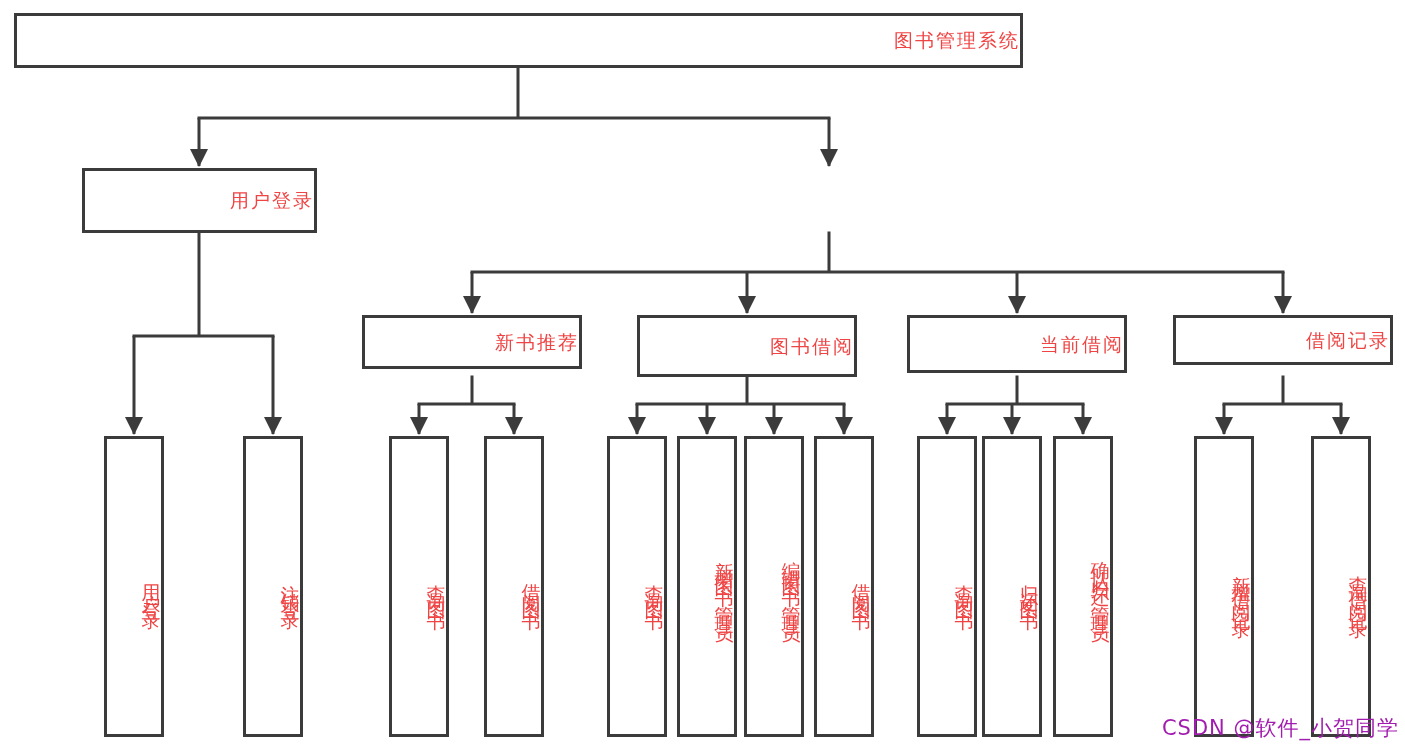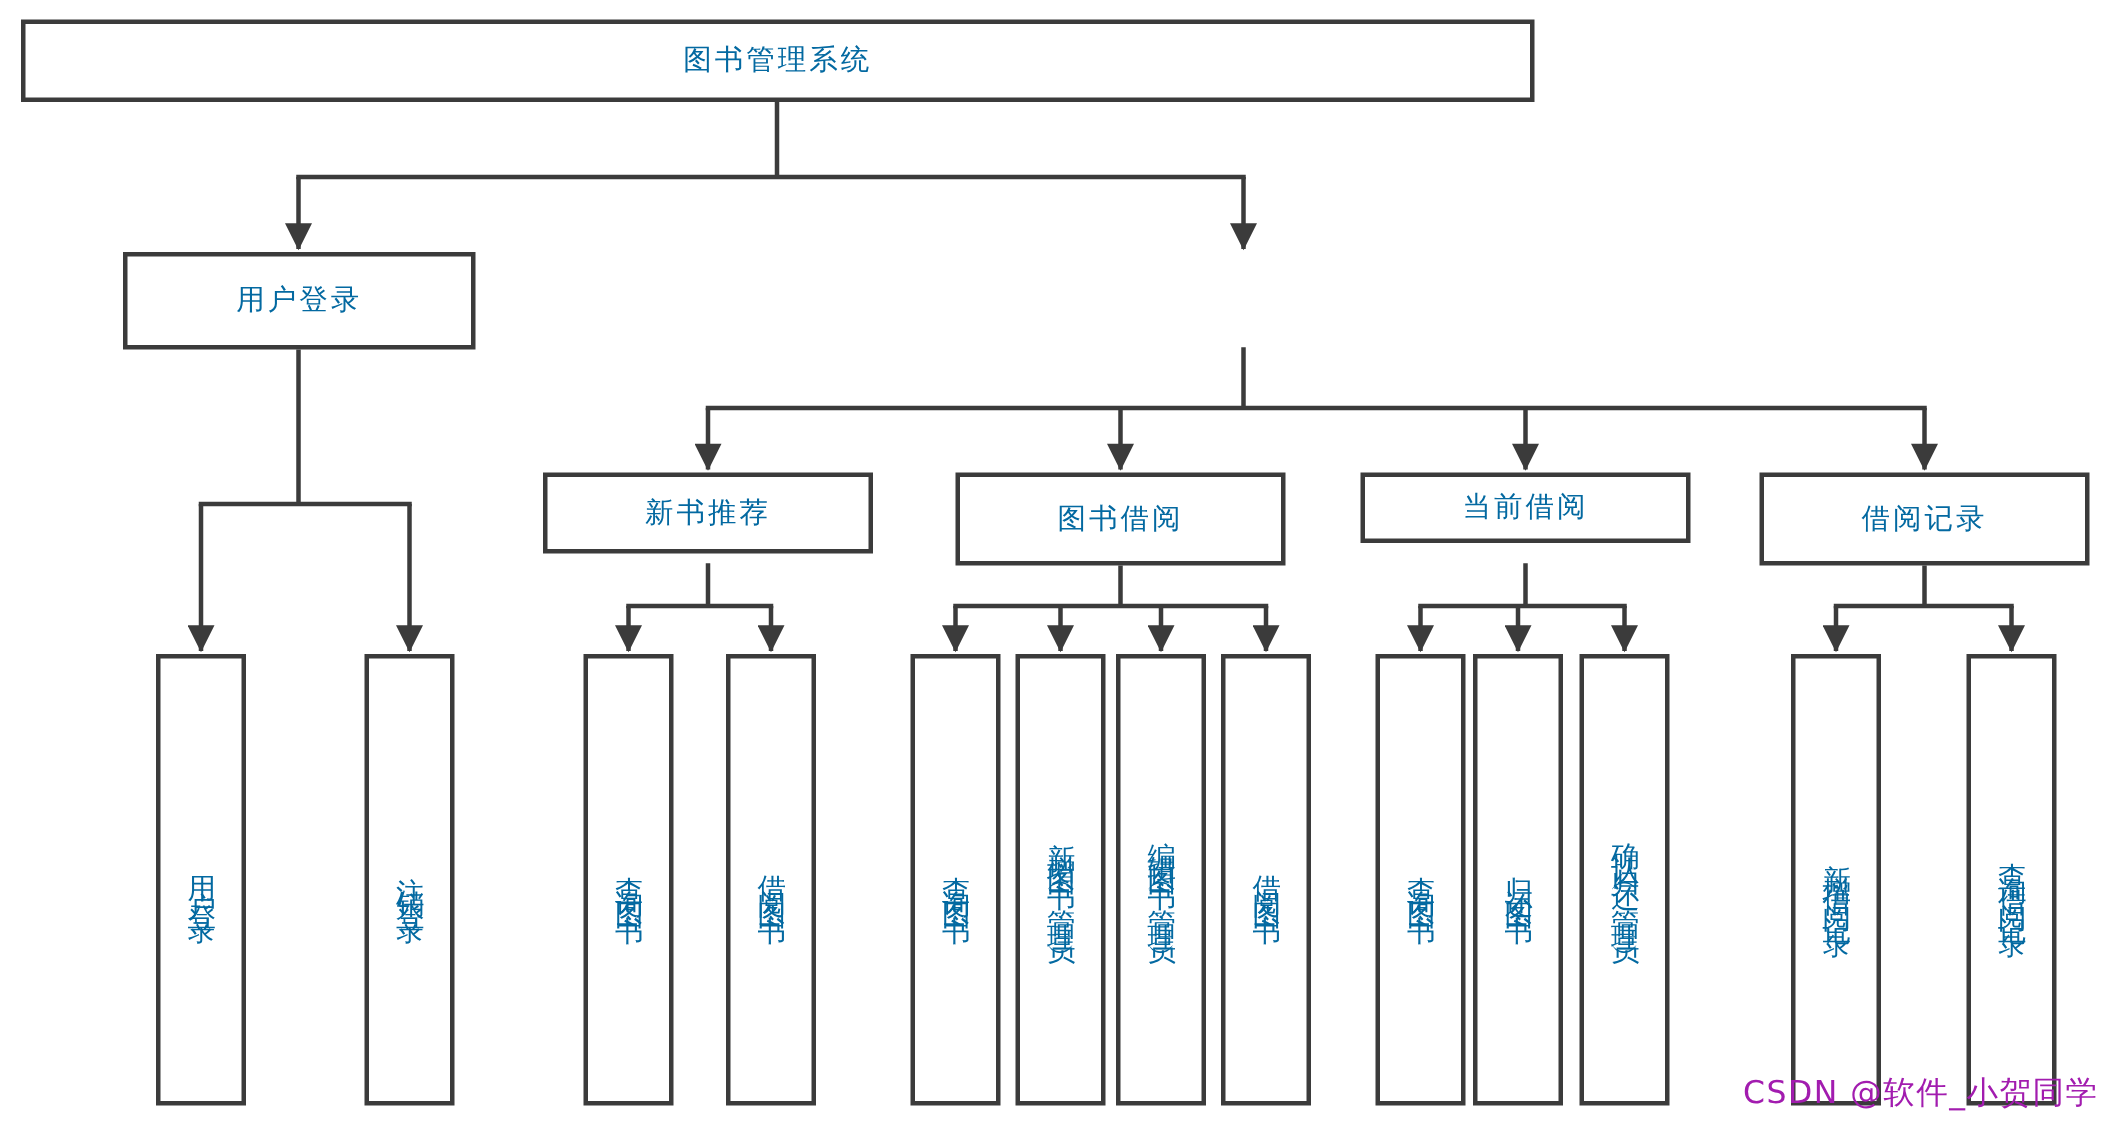--- a/index.html
+++ b/index.html
@@ -5,22 +5,22 @@
   html,body{margin:0;padding:0;background:#fff;}
   #canvas{
     position:relative;width:1405px;height:747px;background:#ffffff;
     font-family:"DejaVu Sans","Liberation Sans",sans-serif;overflow:hidden;
   }
   #wires{position:absolute;left:0;top:0;width:1405px;height:747px;}
   #wires .c{stroke:#3b3b3b;stroke-width:3;fill:none;}
   #wires .ah{fill:#3b3b3b;}
   .node{
     position:absolute;box-sizing:border-box;border:3px solid #3b3b3b;background:#fff;
-    display:flex;align-items:center;justify-content:center;
-    color:#0369a1;font-size:19px;letter-spacing:2px;line-height:1;
+    display:flex;align-items:center;justify-content:flex-end;
+    color:#ef4444;font-size:19px;letter-spacing:2px;line-height:1;
   }
   .node.vert span{
     writing-mode:vertical-rl;text-orientation:mixed;letter-spacing:9px;white-space:nowrap;
   }
   #watermark{
     position:absolute;right:6px;bottom:5px;
     font-size:21px;color:#a21caf;letter-spacing:1px;z-index:5;
   }
 </style>
 </head>
@@ -74,24 +74,24 @@
   <div class="node" style="left:82px;top:168px;width:235px;height:65px">
     <span>用户登录</span>
   </div>
 
   <div class="node" style="left:362px;top:315px;width:220px;height:54px">
     <span>新书推荐</span>
   </div>
   <div class="node" style="left:637px;top:315px;width:220px;height:62px">
     <span>图书借阅</span>
   </div>
-  <div class="node" style="left:907px;top:315px;width:220px;height:47px">
+  <div class="node" style="left:907px;top:315px;width:220px;height:58px">
     <span>当前借阅</span>
   </div>
-  <div class="node" style="left:1173px;top:315px;width:220px;height:62px">
+  <div class="node" style="left:1173px;top:315px;width:220px;height:50px">
     <span>借阅记录</span>
   </div>
 
   <div class="node vert" style="left:104px;top:436px;width:60px;height:301px">
     <span>用户登录</span>
   </div>
   <div class="node vert" style="left:243px;top:436px;width:60px;height:301px">
     <span>注销登录</span>
   </div>
 

